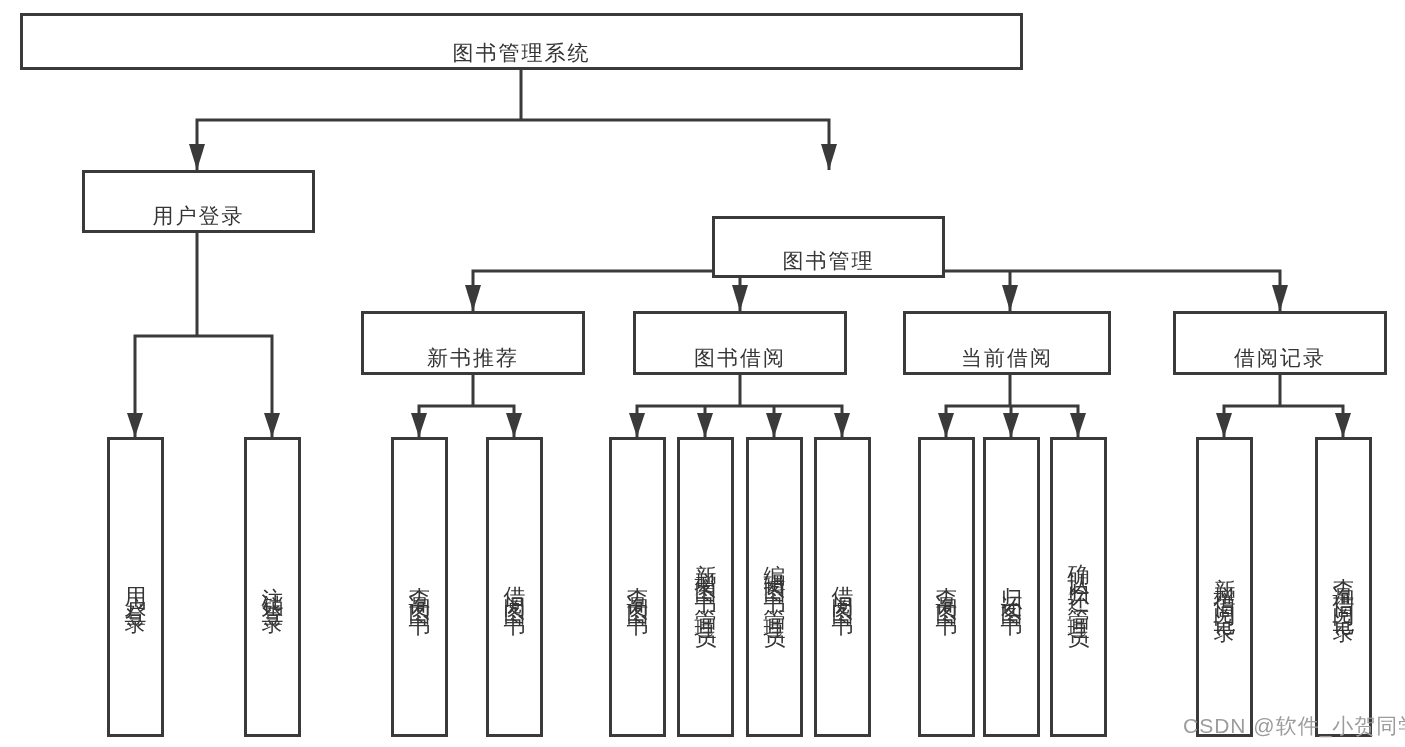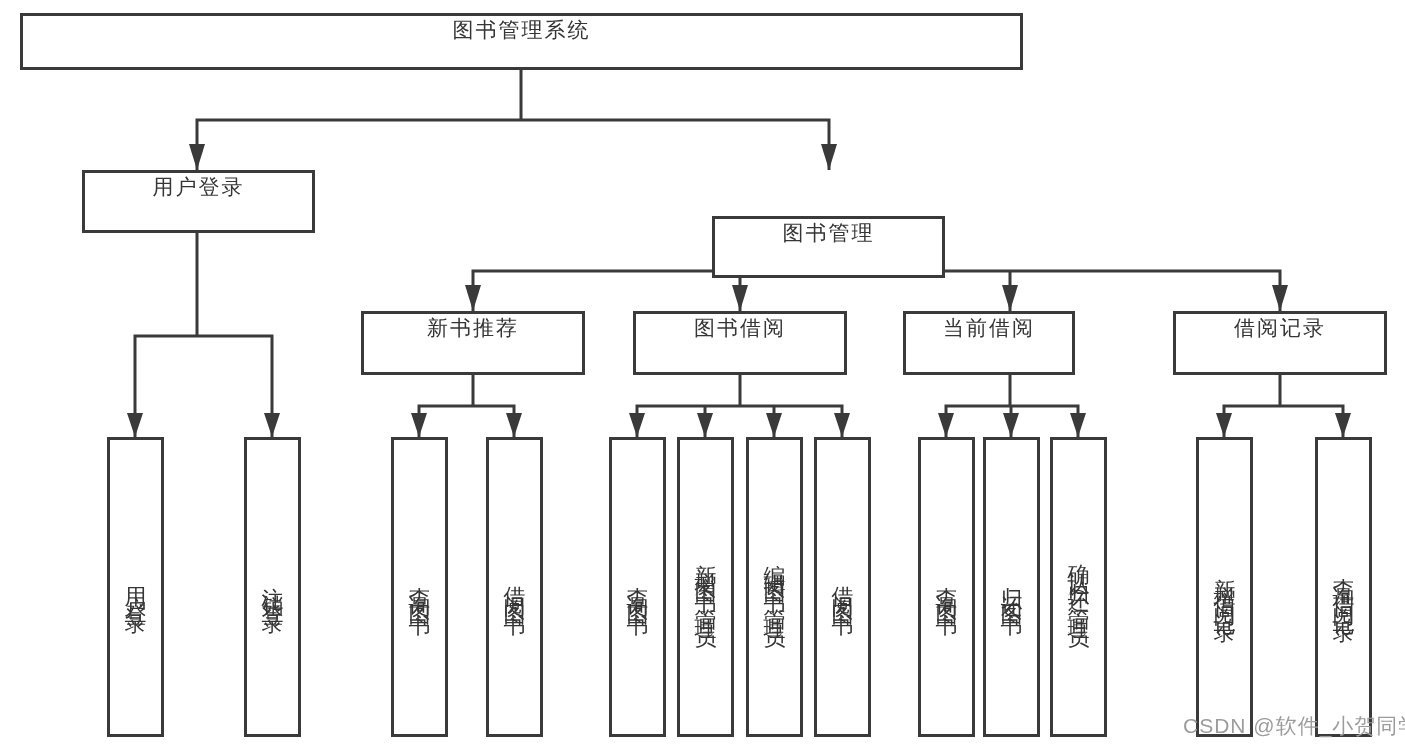--- a/index.html
+++ b/index.html
@@ -18,21 +18,21 @@
   }
   #connectors{position:absolute;left:0;top:0;width:1405px;height:747px;}
   #connectors path{stroke:var(--line);stroke-width:3;fill:none;}
   #connectors polygon{fill:var(--line);stroke:none;}
   .box{
     position:absolute;
     box-sizing:border-box;
     border:3px solid var(--line);
     background:#fff;
   }
-  .hbox{display:flex;align-items:flex-start;justify-content:center;}
+  .hbox{display:flex;align-items:flex-end;justify-content:center;}
   .hlabel{
     font-size:21px;color:var(--text);
     letter-spacing:2px;white-space:nowrap;
   }
   .vlabel{
     position:absolute;left:50%;top:50%;
     transform:translate(-50%,-50%);
     writing-mode:vertical-lr;text-orientation:mixed;
     font-size:22px;letter-spacing:9px;line-height:1;
     color:var(--text);white-space:nowrap;
@@ -101,21 +101,21 @@
   <div class="box hbox" style="left:712px;top:170px;width:233px;height:62px;margin-top:46px;">
     <span class="hlabel">图书管理</span>
   </div>
 
   <div class="box hbox" style="left:633px;top:311px;width:214px;height:64px;">
     <span class="hlabel">图书借阅</span>
   </div>
   <div class="box hbox" style="left:361px;top:311px;width:224px;height:64px;">
     <span class="hlabel">新书推荐</span>
   </div>
-  <div class="box hbox" style="left:903px;top:311px;width:172px;height:64px;">
+  <div class="box hbox" style="left:903px;top:311px;width:208px;height:64px;">
     <span class="hlabel">当前借阅</span>
   </div>
   <div class="box hbox" style="left:1173px;top:311px;width:214px;height:64px;">
     <span class="hlabel">借阅记录</span>
   </div>
 
   <div class="box" style="left:107px;top:437px;width:57px;height:300px;">
     <span class="vlabel">用户登录</span>
   </div>
   <div class="box" style="left:244px;top:437px;width:57px;height:300px;">

